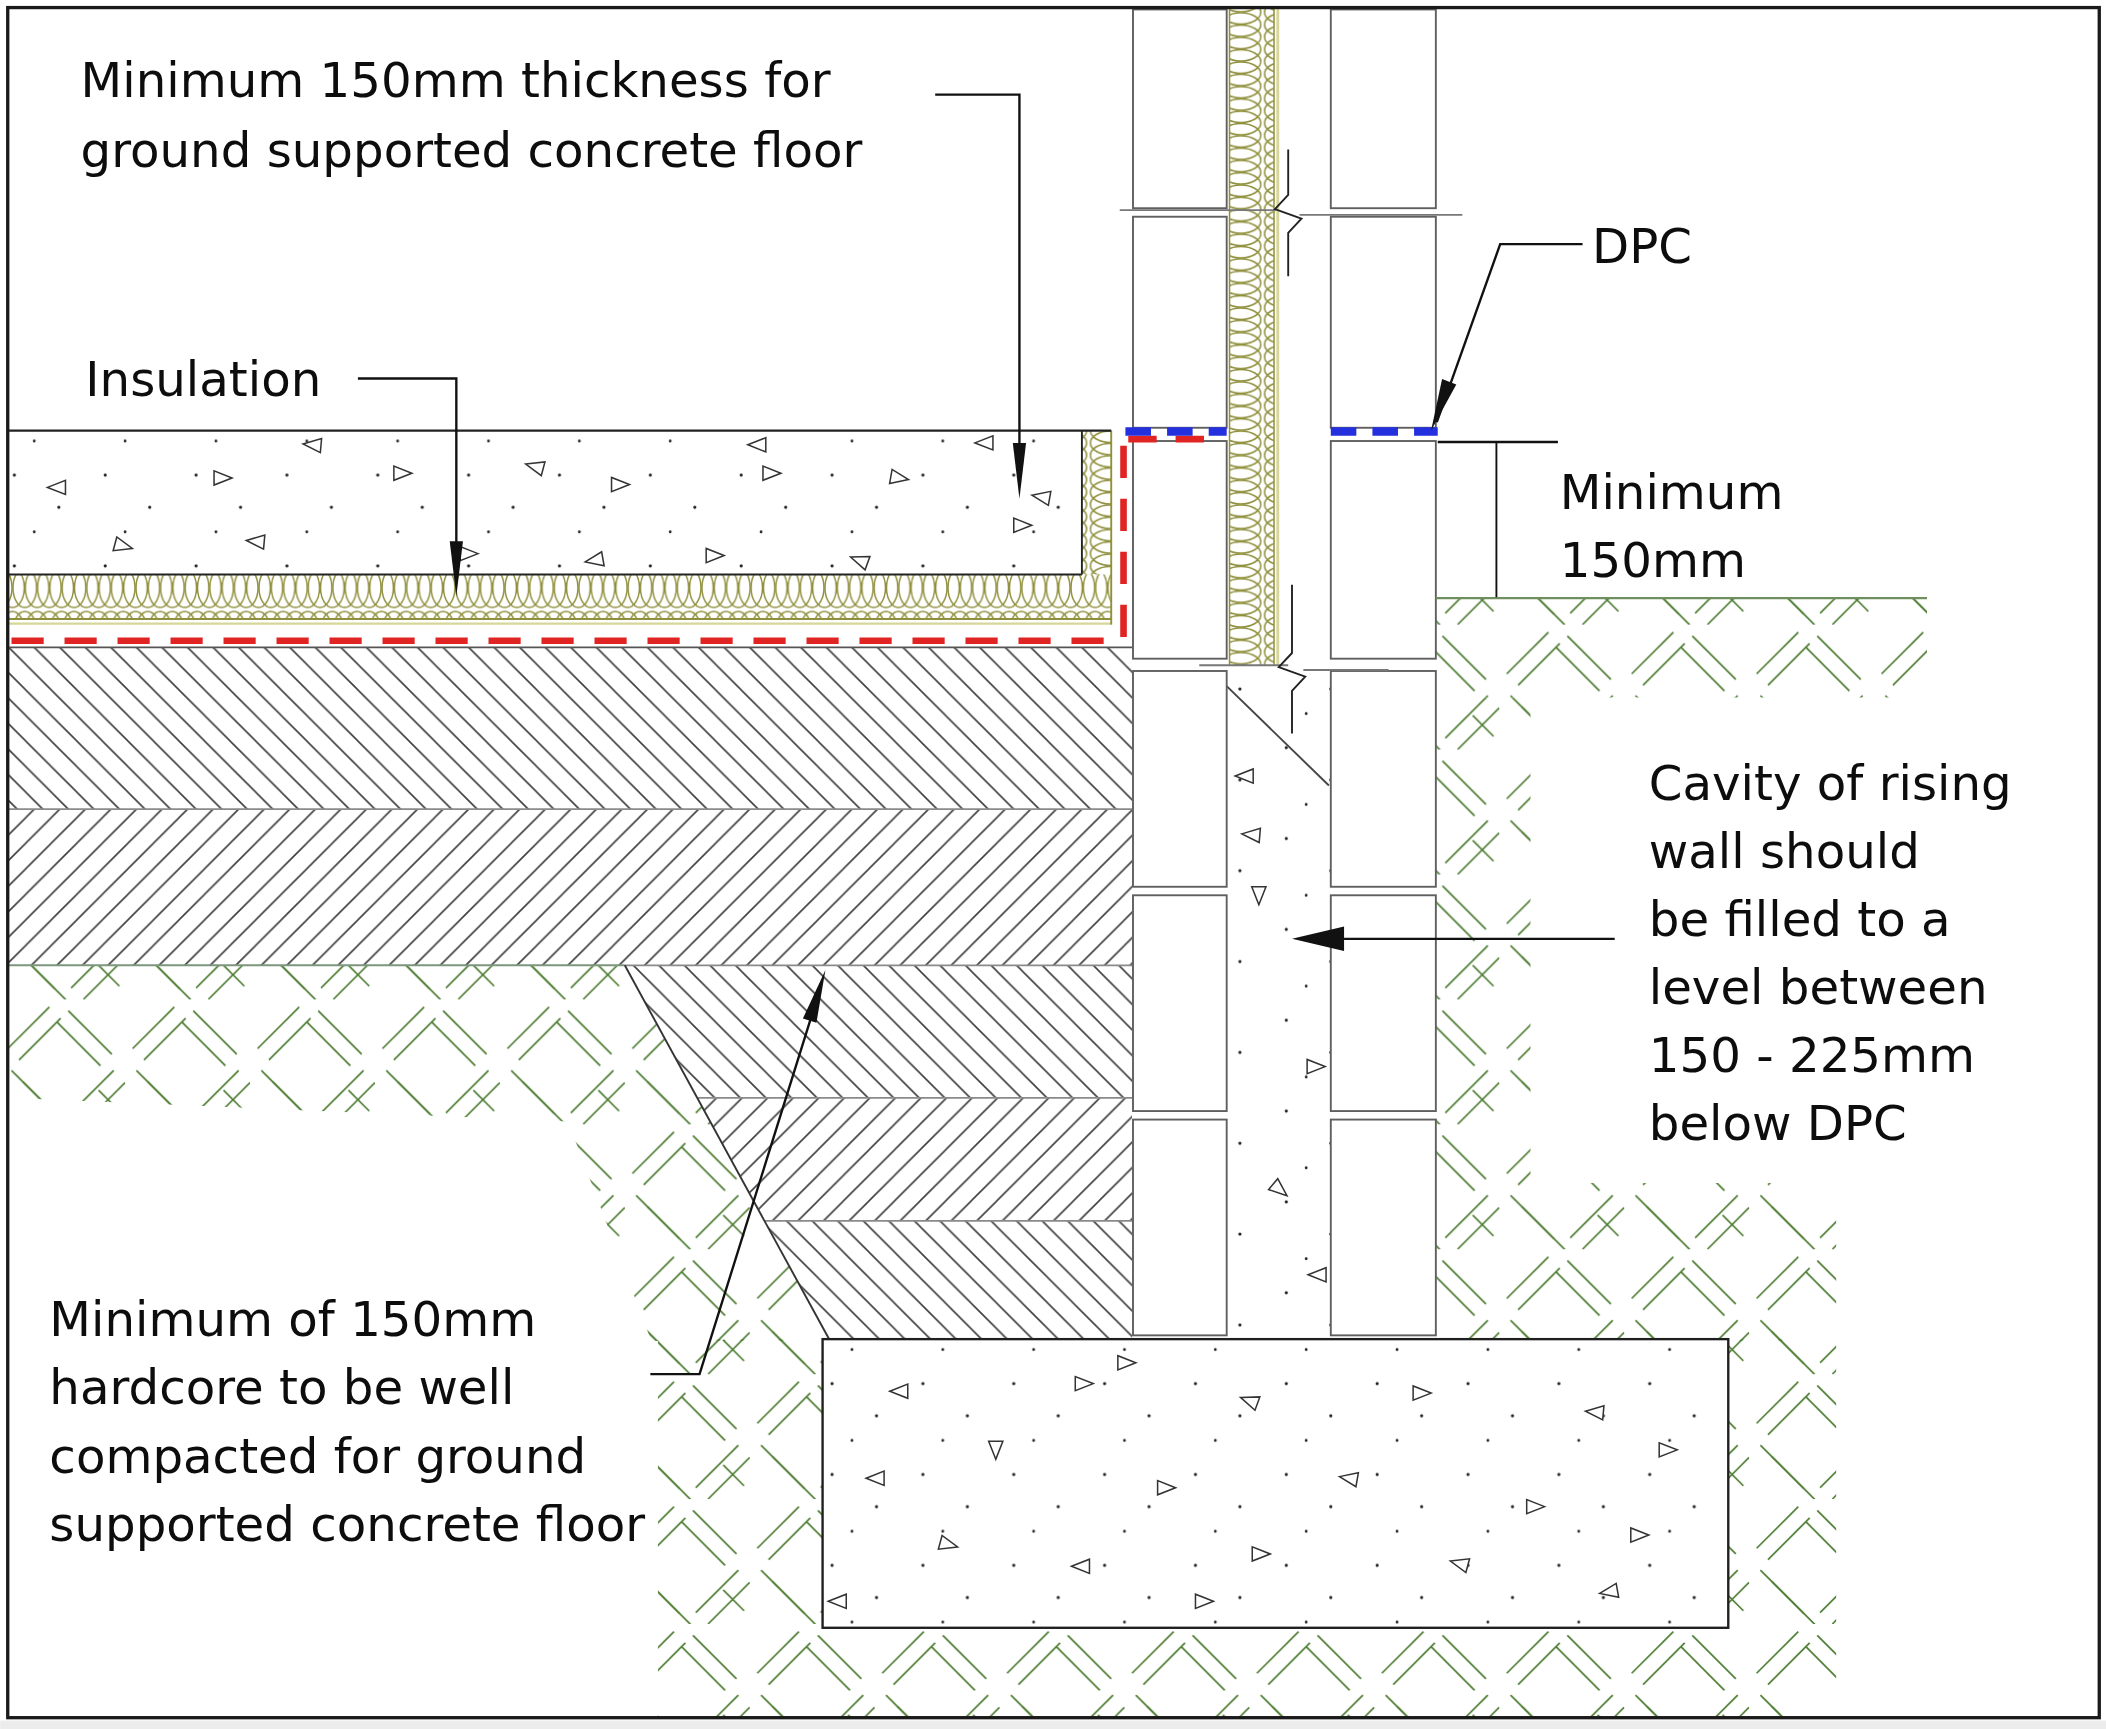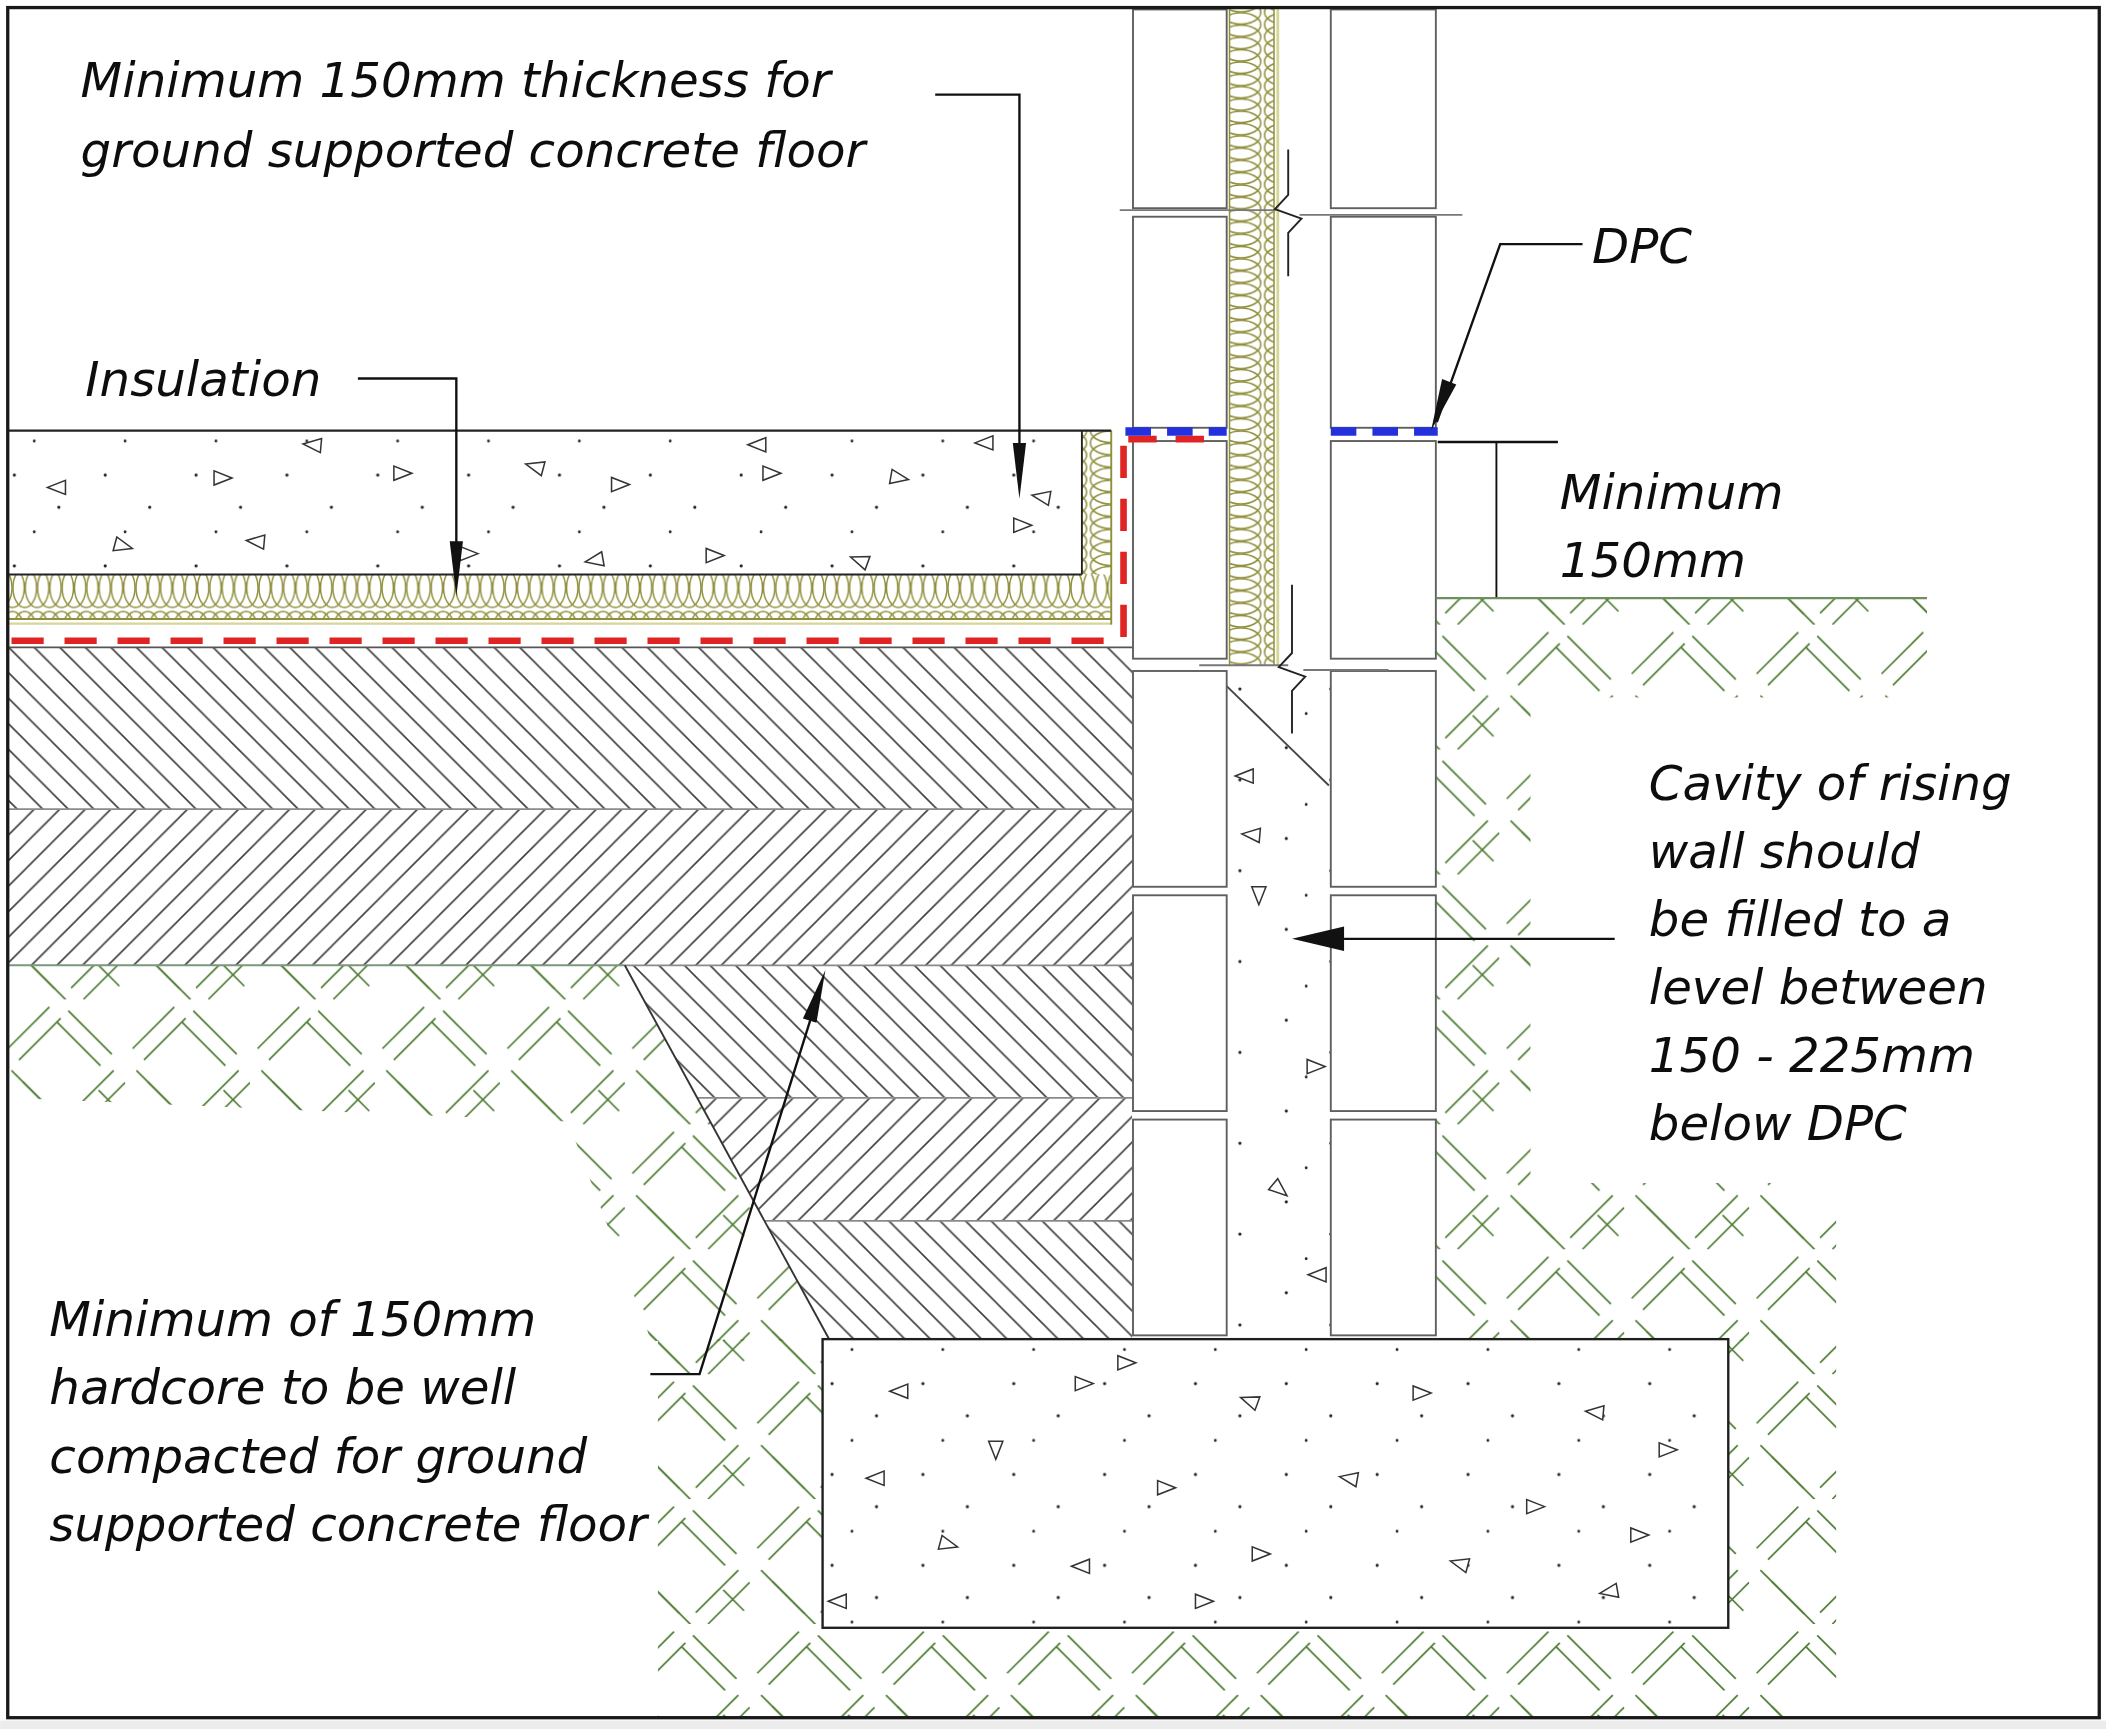--- a/index.html
+++ b/index.html
@@ -1,17 +1,17 @@
 <!DOCTYPE html>
 <html style="font-size:15px"><head>
 <meta charset="utf-8">
 <style>
   html,body{margin:0;padding:0;background:#fff;}
   body{width:2107px;height:1730px;overflow:hidden;}
-  .stage{position:relative;width:1877px;height:1730px;font-style:italic;}
+  .stage{position:relative;width:1877px;height:1730px;}
   svg{display:block;}
   .lbl{font-family:"DejaVu Sans","Liberation Sans",sans-serif;font-size:51px;fill:#0d0d0d;}
   .dim{font-family:"DejaVu Sans","Liberation Sans",sans-serif;font-size:51px;fill:#0d0d0d;}
 </style>
 </head>
 <body>
 
 <div class="stage">
 <svg width="2107" height="1730" viewBox="0 0 2226 1828" xmlns="http://www.w3.org/2000/svg">
 

